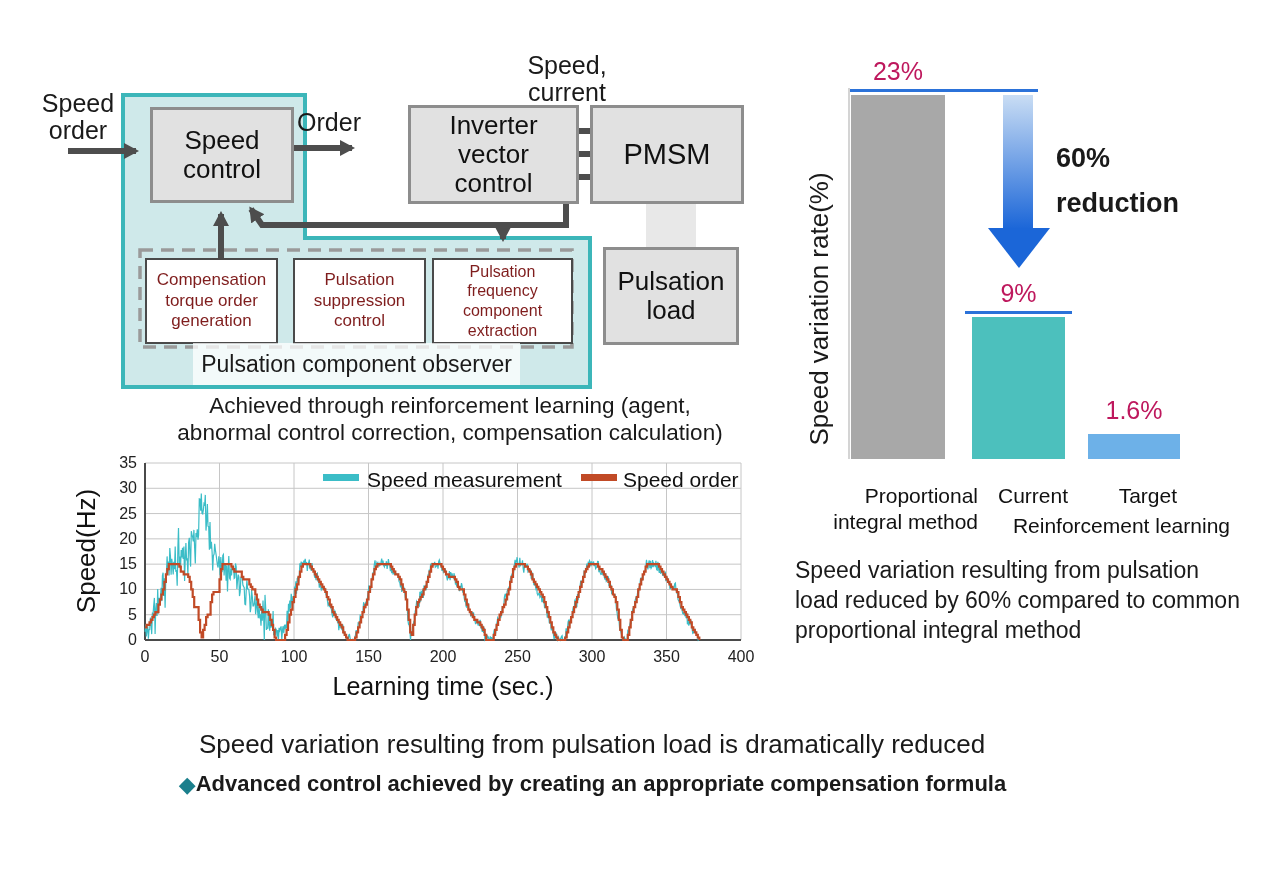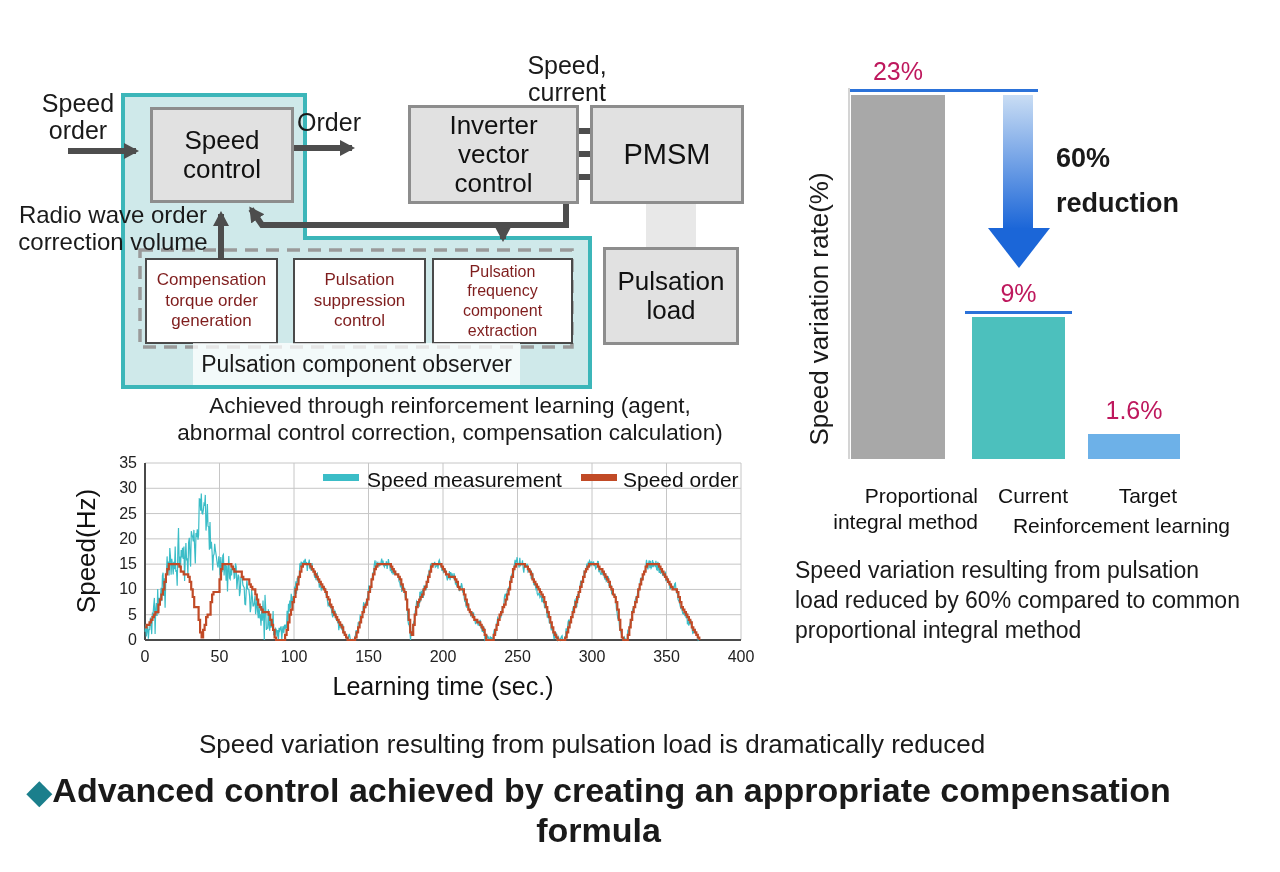--- a/index.html
+++ b/index.html
@@ -78,22 +78,20 @@
   <div class="wbox" style="left:432px;top:258px;width:137px;height:82px;font-size:16px;">
     <span>Pulsation frequency component extraction</span>
     </div>
 
   <div class="abs ctr" style="left:123px;top:351px;width:467px;font-size:23px;">
     <span style="background:rgba(255,255,255,0.75);padding:8px 8px;">Pulsation component observer</span></div>
 
   <div class="abs ctr pre" style="left:18px;top:90px;width:120px;font-size:25px;line-height:1.08;">Speed
 order</div>
   <div class="abs ctr" style="left:294px;top:108px;width:70px;font-size:25px;">Order</div>
-  <div class="abs ctr pre" style="left:4px;top:202px;width:218px;font-size:24px;line-height:1.12;">Radio wave order
-correction volume</div>
   <div class="abs ctr pre" style="left:512px;top:52px;width:110px;font-size:25px;line-height:1.08;">Speed,
 current</div>
   <div class="abs ctr pre" style="left:95px;top:392px;width:710px;font-size:22.5px;line-height:1.22;">Achieved through reinforcement learning (agent,
 abnormal control correction, compensation calculation)</div>
 
   <div class="abs" style="left:660px;top:293px;width:320px;height:32px;transform:rotate(-90deg);
        text-align:center;font-size:26px;">Speed variation rate(%)</div>
   <div class="abs" style="left:848px;top:88px;width:2px;height:371px;background:#d4d4d4;"></div>
 
   <div id="barsHost">
@@ -182,17 +180,17 @@
         <rect x="248" y="29" width="36" height="7" fill="#3bbdc7"></rect>
         <text x="292" y="42" fill="#111">Speed measurement</text>
         <rect x="506" y="29" width="36" height="7" fill="#c14a26"></rect>
         <text x="548" y="42" fill="#111">Speed order</text>
       </g>
       <path d="M70.0,186.8L70.7,179.3L71.3,191.5L72.0,185.2L72.7,181.3L73.4,193.6L74.0,184.8L74.7,184.6L75.4,172.7L76.0,174.6L76.7,189.1L77.4,167.4L78.0,169.7L78.7,160.6L79.4,152.9L80.1,189.1L80.7,165.1L81.4,158.0L82.1,171.0L82.7,144.0L83.4,168.4L84.1,152.8L84.8,159.4L85.4,152.7L86.1,142.7L86.8,156.1L87.4,130.8L88.1,127.7L88.8,151.0L89.4,133.2L90.1,162.7L90.8,132.6L91.5,126.3L92.1,111.4L92.8,126.2L93.5,116.6L94.1,130.4L94.8,103.0L95.5,112.1L96.1,129.8L96.8,113.9L97.5,120.3L98.2,129.4L98.8,116.9L99.5,124.3L100.2,101.4L100.8,126.8L101.5,125.1L102.2,140.7L102.9,102.1L103.5,82.9L104.2,118.2L104.9,111.6L105.5,124.1L106.2,105.1L106.9,112.5L107.5,102.7L108.2,114.0L108.9,101.5L109.6,136.0L110.2,115.6L110.9,98.1L111.6,115.5L112.2,113.2L112.9,130.6L113.6,97.5L114.3,92.8L114.9,108.9L115.6,121.6L116.3,86.2L116.9,89.6L117.6,91.7L118.3,96.5L118.9,84.9L119.6,101.8L120.3,118.6L121.0,87.9L121.6,92.2L122.3,84.3L123.0,94.6L123.6,89.9L124.3,53.8L125.0,54.1L125.7,65.8L126.3,48.5L127.0,68.4L127.7,68.9L128.3,65.2L129.0,58.6L129.7,59.7L130.3,49.9L131.0,85.6L131.7,75.5L132.4,59.1L133.0,81.2L133.7,81.6L134.4,104.7L135.0,77.0L135.7,103.7L136.4,96.9L137.1,107.3L137.7,125.4L138.4,110.7L139.1,109.1L139.7,98.8L140.4,105.0L141.1,109.7L141.7,114.5L142.4,119.8L143.1,122.5L143.8,111.4L144.4,116.3L145.1,130.2L145.8,112.1L146.4,122.1L147.1,127.2L147.8,110.4L148.4,109.5L149.1,130.4L149.8,118.8L150.5,120.6L151.1,135.7L151.8,120.4L152.5,146.6L153.1,125.8L153.8,111.0L154.5,133.0L155.2,134.2L155.8,123.2L156.5,130.5L157.2,121.6L157.8,124.4L158.5,120.7L159.2,133.3L159.8,132.7L160.5,118.5L161.2,121.7L161.9,144.0L162.5,136.3L163.2,129.6L163.9,132.1L164.5,151.1L165.2,146.8L165.9,132.1L166.6,131.5L167.2,132.8L167.9,140.1L168.6,141.6L169.2,142.5L169.9,159.2L170.6,159.7L171.2,146.3L171.9,135.2L172.6,144.0L173.3,144.0L173.9,145.0L174.6,151.4L175.3,167.2L175.9,162.6L176.6,145.0L177.3,151.4L178.0,161.0L178.6,161.0L179.3,157.8L180.0,151.1L180.6,169.2L181.3,161.6L182.0,151.7L182.6,166.5L183.3,173.3L184.0,160.1L184.7,171.8L185.3,170.7L186.0,180.7L186.7,162.7L187.3,175.7L188.0,155.4L188.7,174.1L189.3,195.0L190.0,149.9L190.7,163.4L191.4,184.9L192.0,183.0L192.7,183.2L193.4,164.3L194.0,179.8L194.7,185.7L195.4,171.3L196.1,182.7L196.7,174.1L197.4,182.0L198.1,166.0L198.7,190.3L199.4,187.5L200.1,190.4L200.7,183.7L201.4,184.9L202.1,191.4L202.8,185.1L203.4,194.9L204.1,182.8L204.8,185.4L205.4,183.3L206.1,181.4L206.8,195.0L207.5,184.7L208.1,181.2L208.8,188.2L209.5,179.7L210.1,184.2L210.8,179.5L211.5,183.4L212.1,165.8L212.8,181.6L213.5,158.8L214.2,166.7L214.8,155.6L215.5,163.2L216.2,148.9L216.8,153.4L217.5,164.3L218.2,151.1L218.9,154.4L219.5,142.6L220.2,143.5L220.9,136.2L221.5,148.6L222.2,133.5L222.9,132.6L223.5,137.3L224.2,132.2L224.9,118.4L225.6,122.0L226.2,116.6L226.9,120.8L227.6,117.9L228.2,117.5L228.9,116.2L229.6,117.9L230.2,113.9L230.9,119.0L231.6,117.0L232.3,125.9L232.9,119.7L233.6,118.0L234.3,114.5L234.9,124.1L235.6,121.1L236.3,125.9L237.0,118.1L237.6,124.5L238.3,124.0L239.0,125.2L239.6,132.7L240.3,127.8L241.0,135.1L241.6,128.9L242.3,128.1L243.0,136.7L243.7,134.7L244.3,142.6L245.0,139.8L245.7,141.4L246.3,145.0L247.0,144.0L247.7,141.7L248.4,143.4L249.0,143.7L249.7,143.0L250.4,144.7L251.0,149.9L251.7,150.5L252.4,155.3L253.0,160.0L253.7,158.6L254.4,162.1L255.1,159.8L255.7,161.8L256.4,164.4L257.1,169.4L257.7,172.5L258.4,168.3L259.1,169.8L259.8,165.8L260.4,167.2L261.1,174.9L261.8,172.3L262.4,176.3L263.1,174.7L263.8,185.1L264.4,179.0L265.1,181.5L265.8,179.4L266.5,183.7L267.1,184.7L267.8,179.7L268.5,184.4L269.1,188.6L269.8,189.3L270.5,190.3L271.2,192.8L271.8,193.2L272.5,195.0L273.2,195.0L273.8,189.8L274.5,189.4L275.2,193.9L275.8,194.5L276.5,195.0L277.2,194.6L277.9,194.2L278.5,194.7L279.2,194.4L279.9,192.5L280.5,189.8L281.2,185.1L281.9,187.3L282.5,186.9L283.2,177.7L283.9,177.9L284.6,179.1L285.2,169.5L285.9,175.4L286.6,173.4L287.2,171.2L287.9,166.5L288.6,157.2L289.3,161.5L289.9,163.5L290.6,157.9L291.3,159.2L291.9,158.4L292.6,151.5L293.3,146.3L293.9,140.3L294.6,143.4L295.3,146.5L296.0,141.7L296.6,134.4L297.3,132.2L298.0,127.7L298.6,127.9L299.3,119.6L300.0,115.3L300.7,121.5L301.3,122.2L302.0,117.3L302.7,118.4L303.3,121.4L304.0,118.3L304.7,120.6L305.3,119.7L306.0,117.2L306.7,113.5L307.4,119.0L308.0,115.6L308.7,120.5L309.4,121.9L310.0,118.6L310.7,120.8L311.4,116.2L312.1,123.9L312.7,120.2L313.4,114.0L314.1,119.4L314.7,119.1L315.4,126.2L316.1,121.0L316.7,128.1L317.4,124.5L318.1,128.9L318.8,128.4L319.4,129.0L320.1,126.9L320.8,129.1L321.4,129.1L322.1,129.0L322.8,130.7L323.4,129.8L324.1,136.7L324.8,137.4L325.5,142.4L326.1,134.5L326.8,147.0L327.5,143.1L328.1,144.5L328.8,142.4L329.5,144.7L330.2,151.4L330.8,150.3L331.5,153.3L332.2,159.9L332.8,174.2L333.5,179.2L334.2,180.2L334.8,183.5L335.5,195.0L336.2,188.1L336.9,190.5L337.5,182.2L338.2,180.2L338.9,176.4L339.5,175.7L340.2,166.0L340.9,163.6L341.6,156.5L342.2,157.8L342.9,157.4L343.6,160.4L344.2,160.9L344.9,146.8L345.6,156.7L346.2,146.9L346.9,148.0L347.6,144.7L348.3,153.0L348.9,141.7L349.6,142.7L350.3,139.9L350.9,145.2L351.6,142.0L352.3,135.3L353.0,130.7L353.6,132.2L354.3,124.5L355.0,127.8L355.6,118.7L356.3,123.2L357.0,117.8L357.6,119.9L358.3,120.1L359.0,118.7L359.7,116.9L360.3,122.2L361.0,121.6L361.7,120.8L362.3,118.7L363.0,123.7L363.7,116.4L364.3,115.0L365.0,118.0L365.7,120.9L366.4,121.5L367.0,126.0L367.7,122.1L368.4,127.0L369.0,125.6L369.7,126.5L370.4,124.9L371.1,130.0L371.7,131.9L372.4,135.4L373.1,129.5L373.7,133.4L374.4,126.1L375.1,135.1L375.7,127.1L376.4,132.2L377.1,128.3L377.8,132.4L378.4,133.0L379.1,128.2L379.8,133.8L380.4,138.7L381.1,137.5L381.8,141.6L382.5,138.1L383.1,141.5L383.8,142.6L384.5,146.1L385.1,141.1L385.8,143.0L386.5,138.0L387.1,140.9L387.8,147.7L388.5,144.6L389.2,153.0L389.8,156.4L390.5,156.2L391.2,161.8L391.8,162.3L392.5,158.0L393.2,158.3L393.9,163.3L394.5,166.5L395.2,166.3L395.9,171.7L396.5,169.2L397.2,166.8L397.9,171.0L398.5,167.3L399.2,172.5L399.9,175.6L400.6,179.1L401.2,175.0L401.9,176.3L402.6,177.9L403.2,180.6L403.9,175.6L404.6,181.2L405.2,174.9L405.9,182.3L406.6,183.7L407.3,186.8L407.9,180.5L408.6,188.0L409.3,182.7L409.9,194.5L410.6,193.1L411.3,190.6L412.0,193.9L412.6,191.0L413.3,191.9L414.0,195.0L414.6,195.0L415.3,191.4L416.0,195.0L416.6,192.2L417.3,195.0L418.0,194.5L418.7,188.1L419.3,184.4L420.0,190.4L420.7,188.0L421.3,180.9L422.0,178.0L422.7,172.7L423.4,174.0L424.0,174.1L424.7,173.0L425.4,170.1L426.0,171.6L426.7,168.9L427.4,161.7L428.0,162.3L428.7,161.8L429.4,152.0L430.1,149.2L430.7,149.1L431.4,156.8L432.1,146.6L432.7,144.8L433.4,143.7L434.1,141.9L434.8,140.5L435.4,133.6L436.1,132.0L436.8,129.7L437.4,131.0L438.1,131.1L438.8,126.3L439.4,119.9L440.1,114.9L440.8,118.3L441.5,116.3L442.1,112.2L442.8,118.8L443.5,118.9L444.1,122.7L444.8,112.8L445.5,120.3L446.2,119.3L446.8,119.2L447.5,115.3L448.2,123.6L448.8,127.6L449.5,121.1L450.2,121.8L450.8,120.8L451.5,120.5L452.2,118.7L452.9,126.3L453.5,125.0L454.2,126.3L454.9,125.0L455.5,124.8L456.2,133.8L456.9,131.8L457.5,127.6L458.2,134.2L458.9,140.3L459.6,138.0L460.2,139.6L460.9,143.7L461.6,141.8L462.2,148.6L462.9,150.1L463.6,148.8L464.3,147.9L464.9,152.2L465.6,151.1L466.3,150.7L466.9,157.2L467.6,151.1L468.3,157.4L468.9,155.1L469.6,163.3L470.3,157.0L471.0,161.1L471.6,165.7L472.3,172.8L473.0,165.7L473.6,168.9L474.3,177.9L475.0,178.1L475.7,178.9L476.3,185.4L477.0,182.6L477.7,183.6L478.3,188.6L479.0,193.6L479.7,193.2L480.3,187.9L481.0,187.9L481.7,193.5L482.4,194.9L483.0,190.7L483.7,195.0L484.4,195.0L485.0,193.6L485.7,195.0L486.4,191.6L487.1,190.7L487.7,195.0L488.4,194.7L489.1,195.0L489.7,192.7L490.4,193.7L491.1,183.2L491.7,189.1L492.4,183.8L493.1,176.9L493.8,174.6L494.4,182.9L495.1,175.1L495.8,172.4L496.4,172.4L497.1,171.8L497.8,164.5L498.4,161.6L499.1,165.4L499.8,156.2L500.5,157.7L501.1,153.2L501.8,162.1L502.5,149.0L503.1,155.1L503.8,148.5L504.5,144.4L505.2,140.1L505.8,135.6L506.5,141.9L507.2,135.9L507.8,136.6L508.5,133.2L509.2,126.1L509.8,126.7L510.5,127.9L511.2,124.4L511.9,118.5L512.5,121.6L513.2,117.8L513.9,119.5L514.5,115.6L515.2,116.9L515.9,121.3L516.6,116.4L517.2,118.4L517.9,119.2L518.6,116.5L519.2,121.1L519.9,118.1L520.6,123.7L521.2,122.8L521.9,121.5L522.6,116.4L523.3,116.5L523.9,127.1L524.6,123.6L525.3,127.9L525.9,129.5L526.6,129.2L527.3,123.4L528.0,130.3L528.6,127.8L529.3,132.3L530.0,134.7L530.6,128.4L531.3,136.4L532.0,135.7L532.6,134.8L533.3,131.4L534.0,141.1L534.7,139.2L535.3,141.7L536.0,139.7L536.7,149.1L537.3,145.3L538.0,147.2L538.7,149.4L539.3,151.5L540.0,149.3L540.7,153.8L541.4,163.8L542.0,166.9L542.7,173.0L543.4,174.7L544.0,175.1L544.7,184.6L545.4,185.1L546.1,187.8L546.7,190.6L547.4,192.1L548.1,195.0L548.7,195.0L549.4,192.5L550.1,195.0L550.7,194.2L551.4,195.0L552.1,195.0L552.8,186.0L553.4,187.1L554.1,185.9L554.8,179.5L555.4,177.2L556.1,179.3L556.8,168.2L557.5,165.4L558.1,163.2L558.8,162.4L559.5,160.6L560.1,155.3L560.8,153.1L561.5,151.6L562.1,151.4L562.8,145.9L563.5,148.4L564.2,141.6L564.8,140.4L565.5,133.8L566.2,135.0L566.8,133.2L567.5,134.4L568.2,130.0L568.9,129.2L569.5,126.0L570.2,125.7L570.9,120.7L571.5,114.8L572.2,120.2L572.9,124.5L573.5,118.7L574.2,115.4L574.9,123.3L575.6,115.9L576.2,123.0L576.9,121.6L577.6,115.1L578.2,122.2L578.9,118.2L579.6,119.4L580.3,122.2L580.9,115.9L581.6,124.6L582.3,125.1L582.9,116.7L583.6,124.1L584.3,127.8L584.9,122.9L585.6,128.8L586.3,126.3L587.0,125.0L587.6,130.2L588.3,130.6L589.0,128.7L589.6,129.9L590.3,126.6L591.0,136.3L591.6,135.0L592.3,133.0L593.0,135.0L593.7,138.8L594.3,136.7L595.0,143.6L595.7,143.6L596.3,140.7L597.0,141.7L597.7,141.8L598.4,144.3L599.0,144.0L599.7,138.8L600.4,138.1L601.0,144.8L601.7,147.4L602.4,145.2L603.0,154.4L603.7,156.0L604.4,156.6L605.1,160.7L605.7,163.1L606.4,162.1L607.1,165.1L607.7,168.5L608.4,169.0L609.1,167.7L609.8,170.1L610.4,169.0L611.1,173.1L611.8,167.8L612.4,179.3L613.1,174.6L613.8,180.7L614.4,176.3L615.1,179.4L615.8,175.0L616.5,181.0L617.1,184.1L617.8,188.3L618.5,187.7L619.1,184.9L619.8,184.5L620.5,187.5L621.2,187.8L621.8,190.4L622.5,191.0L623.2,195.0L623.8,194.1" fill="none" stroke="#3bbdc7" stroke-width="1.2"></path>
       <path d="M70.0,182.4L71.5,182.4L71.5,179.8L73.0,179.8L73.0,179.8L74.5,179.8L74.5,177.3L76.0,177.3L76.0,174.8L77.5,174.8L77.5,172.2L78.9,172.2L78.9,169.7L80.4,169.7L80.4,167.2L81.9,167.2L81.9,167.2L83.4,167.2L83.4,159.6L84.9,159.6L84.9,154.5L86.4,154.5L86.4,149.5L87.9,149.5L87.9,144.4L89.4,144.4L89.4,136.8L90.9,136.8L90.9,129.3L92.3,129.3L92.3,124.2L93.8,124.2L93.8,119.1L95.3,119.1L95.3,119.1L96.8,119.1L96.8,119.1L98.3,119.1L98.3,119.1L99.8,119.1L99.8,119.1L101.3,119.1L101.3,119.1L102.8,119.1L102.8,119.1L104.3,119.1L104.3,121.7L105.8,121.7L105.8,126.7L107.3,126.7L107.3,126.7L108.7,126.7L108.7,129.3L110.2,129.3L110.2,129.3L111.7,129.3L111.7,129.3L113.2,129.3L113.2,131.8L114.7,131.8L114.7,136.8L116.2,136.8L116.2,144.4L117.7,144.4L117.7,152.0L119.2,152.0L119.2,162.1L120.7,162.1L120.7,162.1L122.2,162.1L122.2,162.1L123.6,162.1L123.6,174.8L125.1,174.8L125.1,187.4L126.6,187.4L126.6,192.5L128.1,192.5L128.1,184.9L129.6,184.9L129.6,179.8L131.1,179.8L131.1,172.2L132.6,172.2L132.6,169.7L134.1,169.7L134.1,169.7L135.6,169.7L135.6,157.1L137.1,157.1L137.1,149.5L138.5,149.5L138.5,147.0L140.0,147.0L140.0,147.0L141.5,147.0L141.5,147.0L143.0,147.0L143.0,147.0L144.5,147.0L144.5,134.3L146.0,134.3L146.0,124.2L147.5,124.2L147.5,119.1L149.0,119.1L149.0,119.1L150.5,119.1L150.5,119.1L151.9,119.1L151.9,119.1L153.4,119.1L153.4,119.1L154.9,119.1L154.9,119.1L156.4,119.1L156.4,121.7L157.9,121.7L157.9,124.2L159.4,124.2L159.4,126.7L160.9,126.7L160.9,126.7L162.4,126.7L162.4,126.7L163.9,126.7L163.9,126.7L165.4,126.7L165.4,126.7L166.8,126.7L166.8,131.8L168.3,131.8L168.3,134.3L169.8,134.3L169.8,134.3L171.3,134.3L171.3,134.3L172.8,134.3L172.8,134.3L174.3,134.3L174.3,139.4L175.8,139.4L175.8,141.9L177.3,141.9L177.3,144.4L178.8,144.4L178.8,144.4L180.3,144.4L180.3,149.5L181.8,149.5L181.8,154.5L183.2,154.5L183.2,159.6L184.7,159.6L184.7,162.1L186.2,162.1L186.2,164.7L187.7,164.7L187.7,167.2L189.2,167.2L189.2,167.2L190.7,167.2L190.7,167.2L192.2,167.2L192.2,167.2L193.7,167.2L193.7,169.7L195.2,169.7L195.2,174.8L196.7,174.8L196.7,179.8L198.1,179.8L198.1,184.9L199.6,184.9L199.6,192.5L201.1,192.5L201.1,195.0L202.6,195.0L202.6,195.0L204.1,195.0L204.1,195.0L205.6,195.0L205.6,195.0L207.1,195.0L207.1,195.0L208.6,195.0L208.6,195.0L210.1,195.0L210.1,189.9L211.6,189.9L211.6,184.9L213.0,184.9L213.0,177.3L214.5,177.3L214.5,169.7L216.0,169.7L216.0,164.7L217.5,164.7L217.5,157.1L219.0,157.1L219.0,152.0L220.5,152.0L220.5,144.4L222.0,144.4L222.0,139.4L223.5,139.4L223.5,131.8L225.0,131.8L225.0,126.7L226.4,126.7L226.4,121.7L227.9,121.7L227.9,119.1L229.4,119.1L229.4,119.1L230.9,119.1L230.9,119.1L232.4,119.1L232.4,119.1L233.9,119.1L233.9,119.1L235.4,119.1L235.4,121.7L236.9,121.7L236.9,124.2L238.4,124.2L238.4,126.7L239.9,126.7L239.9,129.3L241.3,129.3L241.3,131.8L242.8,131.8L242.8,134.3L244.3,134.3L244.3,136.8L245.8,136.8L245.8,139.4L247.3,139.4L247.3,141.9L248.8,141.9L248.8,144.4L250.3,144.4L250.3,147.0L251.8,147.0L251.8,152.0L253.3,152.0L253.3,154.5L254.8,154.5L254.8,159.6L256.3,159.6L256.3,162.1L257.7,162.1L257.7,167.2L259.2,167.2L259.2,169.7L260.7,169.7L260.7,172.2L262.2,172.2L262.2,174.8L263.7,174.8L263.7,177.3L265.2,177.3L265.2,179.8L266.7,179.8L266.7,182.4L268.2,182.4L268.2,187.4L269.7,187.4L269.7,189.9L271.1,189.9L271.1,192.5L272.6,192.5L272.6,195.0L274.1,195.0L274.1,195.0L275.6,195.0L275.6,195.0L277.1,195.0L277.1,195.0L278.6,195.0L278.6,195.0L280.1,195.0L280.1,192.5L281.6,192.5L281.6,187.4L283.1,187.4L283.1,182.4L284.6,182.4L284.6,177.3L286.1,177.3L286.1,172.2L287.5,172.2L287.5,167.2L289.0,167.2L289.0,162.1L290.5,162.1L290.5,159.6L292.0,159.6L292.0,154.5L293.5,154.5L293.5,147.0L295.0,147.0L295.0,141.9L296.5,141.9L296.5,134.3L298.0,134.3L298.0,129.3L299.5,129.3L299.5,124.2L300.9,124.2L300.9,121.7L302.4,121.7L302.4,119.1L303.9,119.1L303.9,119.1L305.4,119.1L305.4,119.1L306.9,119.1L306.9,119.1L308.4,119.1L308.4,119.1L309.9,119.1L309.9,119.1L311.4,119.1L311.4,119.1L312.9,119.1L312.9,119.1L314.4,119.1L314.4,119.1L315.9,119.1L315.9,121.7L317.3,121.7L317.3,124.2L318.8,124.2L318.8,126.7L320.3,126.7L320.3,129.3L321.8,129.3L321.8,129.3L323.3,129.3L323.3,131.8L324.8,131.8L324.8,134.3L326.3,134.3L326.3,139.4L327.8,139.4L327.8,144.4L329.3,144.4L329.3,147.0L330.8,147.0L330.8,154.5L332.2,154.5L332.2,164.7L333.7,164.7L333.7,174.8L335.2,174.8L335.2,187.4L336.7,187.4L336.7,189.9L338.2,189.9L338.2,179.8L339.7,179.8L339.7,169.7L341.2,169.7L341.2,162.1L342.7,162.1L342.7,157.1L344.2,157.1L344.2,154.5L345.6,154.5L345.6,152.0L347.1,152.0L347.1,149.5L348.6,149.5L348.6,144.4L350.1,144.4L350.1,141.9L351.6,141.9L351.6,136.8L353.1,136.8L353.1,131.8L354.6,131.8L354.6,126.7L356.1,126.7L356.1,121.7L357.6,121.7L357.6,119.1L359.1,119.1L359.1,119.1L360.6,119.1L360.6,119.1L362.0,119.1L362.0,119.1L363.5,119.1L363.5,119.1L365.0,119.1L365.0,119.1L366.5,119.1L366.5,121.7L368.0,121.7L368.0,124.2L369.5,124.2L369.5,126.7L371.0,126.7L371.0,129.3L372.5,129.3L372.5,129.3L374.0,129.3L374.0,131.8L375.4,131.8L375.4,131.8L376.9,131.8L376.9,131.8L378.4,131.8L378.4,131.8L379.9,131.8L379.9,134.3L381.4,134.3L381.4,136.8L382.9,136.8L382.9,141.9L384.4,141.9L384.4,144.4L385.9,144.4L385.9,144.4L387.4,144.4L387.4,144.4L388.9,144.4L388.9,149.5L390.4,149.5L390.4,154.5L391.8,154.5L391.8,159.6L393.3,159.6L393.3,164.7L394.8,164.7L394.8,167.2L396.3,167.2L396.3,169.7L397.8,169.7L397.8,172.2L399.3,172.2L399.3,174.8L400.8,174.8L400.8,174.8L402.3,174.8L402.3,177.3L403.8,177.3L403.8,177.3L405.3,177.3L405.3,179.8L406.7,179.8L406.7,182.4L408.2,182.4L408.2,184.9L409.7,184.9L409.7,189.9L411.2,189.9L411.2,195.0L412.7,195.0L412.7,195.0L414.2,195.0L414.2,195.0L415.7,195.0L415.7,195.0L417.2,195.0L417.2,195.0L418.7,195.0L418.7,189.9L420.1,189.9L420.1,184.9L421.6,184.9L421.6,179.8L423.1,179.8L423.1,174.8L424.6,174.8L424.6,169.7L426.1,169.7L426.1,167.2L427.6,167.2L427.6,162.1L429.1,162.1L429.1,159.6L430.6,159.6L430.6,154.5L432.1,154.5L432.1,149.5L433.6,149.5L433.6,144.4L435.1,144.4L435.1,136.8L436.5,136.8L436.5,131.8L438.0,131.8L438.0,124.2L439.5,124.2L439.5,121.7L441.0,121.7L441.0,119.1L442.5,119.1L442.5,119.1L444.0,119.1L444.0,119.1L445.5,119.1L445.5,119.1L447.0,119.1L447.0,119.1L448.5,119.1L448.5,119.1L449.9,119.1L449.9,121.7L451.4,121.7L451.4,121.7L452.9,121.7L452.9,124.2L454.4,124.2L454.4,126.7L455.9,126.7L455.9,129.3L457.4,129.3L457.4,134.3L458.9,134.3L458.9,136.8L460.4,136.8L460.4,139.4L461.9,139.4L461.9,141.9L463.4,141.9L463.4,144.4L464.9,144.4L464.9,147.0L466.3,147.0L466.3,149.5L467.8,149.5L467.8,152.0L469.3,152.0L469.3,157.1L470.8,157.1L470.8,162.1L472.3,162.1L472.3,167.2L473.8,167.2L473.8,172.2L475.3,172.2L475.3,177.3L476.8,177.3L476.8,182.4L478.3,182.4L478.3,187.4L479.8,187.4L479.8,189.9L481.2,189.9L481.2,192.5L482.7,192.5L482.7,195.0L484.2,195.0L484.2,195.0L485.7,195.0L485.7,195.0L487.2,195.0L487.2,195.0L488.7,195.0L488.7,195.0L490.2,195.0L490.2,192.5L491.7,192.5L491.7,187.4L493.2,187.4L493.2,182.4L494.6,182.4L494.6,177.3L496.1,177.3L496.1,172.2L497.6,172.2L497.6,167.2L499.1,167.2L499.1,162.1L500.6,162.1L500.6,157.1L502.1,157.1L502.1,152.0L503.6,152.0L503.6,147.0L505.1,147.0L505.1,141.9L506.6,141.9L506.6,136.8L508.1,136.8L508.1,131.8L509.6,131.8L509.6,126.7L511.0,126.7L511.0,124.2L512.5,124.2L512.5,121.7L514.0,121.7L514.0,119.1L515.5,119.1L515.5,119.1L517.0,119.1L517.0,119.1L518.5,119.1L518.5,119.1L520.0,119.1L520.0,119.1L521.5,119.1L521.5,119.1L523.0,119.1L523.0,121.7L524.5,121.7L524.5,124.2L525.9,124.2L525.9,124.2L527.4,124.2L527.4,126.7L528.9,126.7L528.9,129.3L530.4,129.3L530.4,131.8L531.9,131.8L531.9,134.3L533.4,134.3L533.4,136.8L534.9,136.8L534.9,141.9L536.4,141.9L536.4,144.4L537.9,144.4L537.9,149.5L539.4,149.5L539.4,152.0L540.8,152.0L540.8,157.1L542.3,157.1L542.3,164.7L543.8,164.7L543.8,174.8L545.3,174.8L545.3,184.9L546.8,184.9L546.8,192.5L548.3,192.5L548.3,195.0L549.8,195.0L549.8,195.0L551.3,195.0L551.3,195.0L552.8,195.0L552.8,189.9L554.3,189.9L554.3,182.4L555.7,182.4L555.7,174.8L557.2,174.8L557.2,167.2L558.7,167.2L558.7,162.1L560.2,162.1L560.2,157.1L561.7,157.1L561.7,152.0L563.2,152.0L563.2,144.4L564.7,144.4L564.7,139.4L566.2,139.4L566.2,134.3L567.7,134.3L567.7,129.3L569.1,129.3L569.1,126.7L570.6,126.7L570.6,121.7L572.1,121.7L572.1,119.1L573.6,119.1L573.6,119.1L575.1,119.1L575.1,119.1L576.6,119.1L576.6,119.1L578.1,119.1L578.1,119.1L579.6,119.1L579.6,119.1L581.1,119.1L581.1,119.1L582.6,119.1L582.6,119.1L584.0,119.1L584.0,121.7L585.5,121.7L585.5,124.2L587.0,124.2L587.0,126.7L588.5,126.7L588.5,129.3L590.0,129.3L590.0,131.8L591.5,131.8L591.5,134.3L593.0,134.3L593.0,136.8L594.5,136.8L594.5,139.4L596.0,139.4L596.0,141.9L597.5,141.9L597.5,144.4L599.0,144.4L599.0,144.4L600.4,144.4L600.4,144.4L601.9,144.4L601.9,147.0L603.4,147.0L603.4,152.0L604.9,152.0L604.9,157.1L606.4,157.1L606.4,162.1L607.9,162.1L607.9,164.7L609.4,164.7L609.4,167.2L610.9,167.2L610.9,169.7L612.4,169.7L612.4,172.2L613.9,172.2L613.9,174.8L615.3,174.8L615.3,177.3L616.8,177.3L616.8,182.4L618.3,182.4L618.3,184.9L619.8,184.9L619.8,187.4L621.3,187.4L621.3,189.9L622.8,189.9L622.8,192.5L624.3,192.5L624.3,195.0" fill="none" stroke="#c14a26" stroke-width="2.2"></path>
     </svg>
 
   <div class="abs ctr" style="left:0;top:729px;width:1184px;font-size:26px;">Speed variation resulting from pulsation load is dramatically reduced</div>
-  <div class="abs ctr" style="left:14px;top:771px;width:1169px;font-size:34px;font-weight:bold;">
+  <div class="abs ctr" style="left:8px;top:771px;width:1169px;font-size:22px;font-weight:bold;">
     <span style="vertical-align: -1px; color: rgb(27, 127, 140);">◆</span><span>Advanced control achieved by creating an appropriate compensation formula</span>
   </div>
 
 </div>
 
 </body></html>

